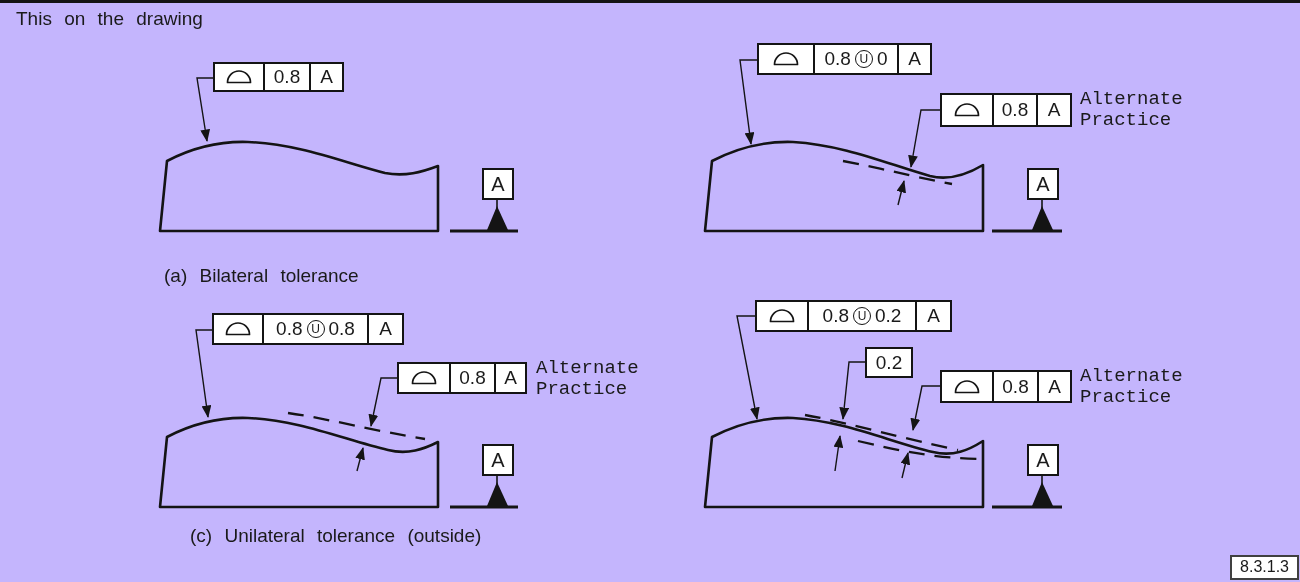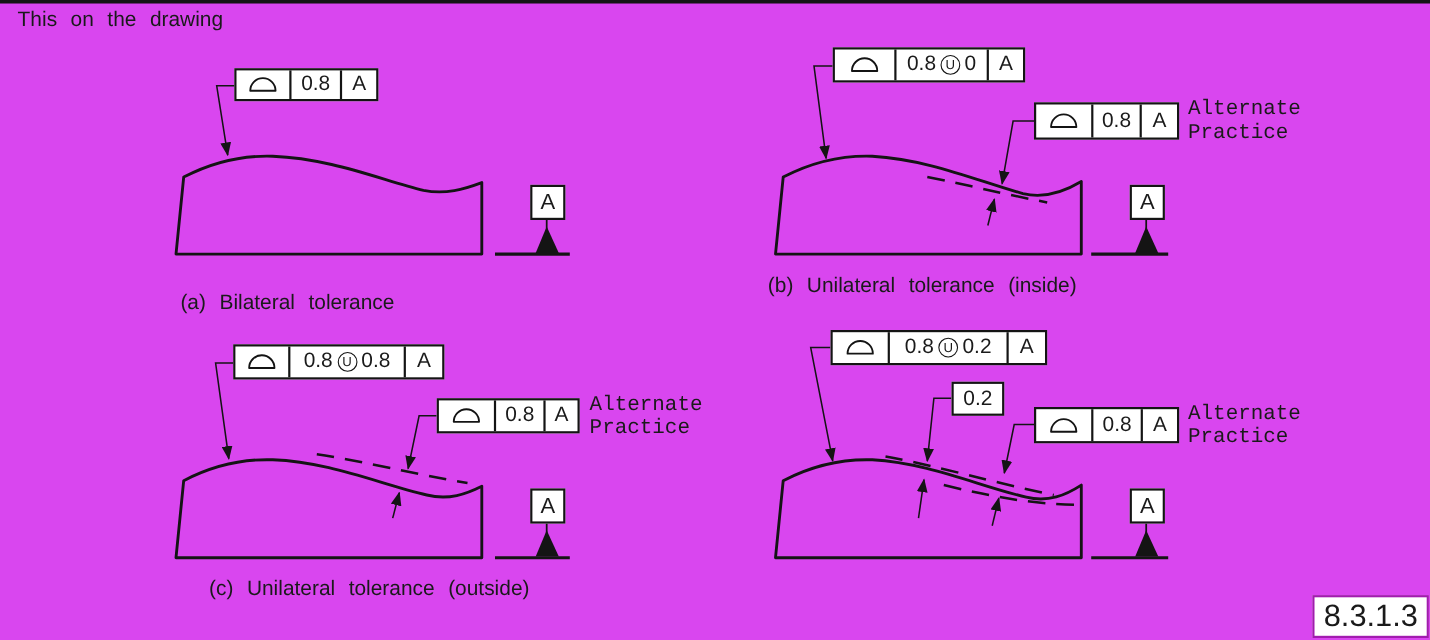--- a/index.html
+++ b/index.html
@@ -1,35 +1,35 @@
 <!DOCTYPE html>
 <html><head>
 <meta charset="utf-8">
 <style>
   * { margin:0; padding:0; box-sizing:border-box; }
   html,body { background:#ffffff; }
   body { font-family:"Liberation Sans", sans-serif; color:#1a1a1a; }
-  #canvas { position:relative; width:1300px; height:582px; background:#d946ef; overflow:hidden; }
+  #canvas { position:relative; width:1300px; height:582px; background:#c4b5fd; overflow:hidden; }
   .rule { position:absolute; left:0; width:1300px; height:3px; background:#141414; }
   .rule.top { top:0; }
   .rule.bottom { top:577; }
   #art { position:absolute; left:0; top:0; }
   .note { position:absolute; left:16px; top:8px; font-size:19px; word-spacing:7px; white-space:nowrap; }
   .fcf { position:absolute; display:flex; align-items:stretch; border:2px solid #141414; background:#fff; }
   .fcf .cell { display:flex; align-items:center; justify-content:center; border-left:2px solid #141414; font-size:19px; }
   .fcf .cell:first-child { border-left:none; }
   .ucirc { display:inline-flex; align-items:center; justify-content:center; width:18px; height:18px;
            border:1.6px solid #141414; border-radius:50%; font-size:12px; margin:0 4px; flex:none; }
   .datum-box { position:absolute; width:32px; height:32px; border:2px solid #141414; display:flex;
                align-items:center; justify-content:center; font-size:20px; background:#fff; }
   .dim-box { position:absolute; border:2px solid #141414; display:flex; align-items:center;
              justify-content:center; font-size:19px; background:#fff; }
   .caption { position:absolute; font-size:19px; word-spacing:7px; white-space:nowrap; }
   .alt-label { position:absolute; font-size:19px; line-height:21px; white-space:nowrap;font-family:Liberation Mono, monospace; }
-  .ref-box { position:absolute; right:1px; bottom:2px; border:2px solid #a21caf; font-size:28px;
+  .ref-box { position:absolute; right:1px; bottom:2px; border:2px solid #404040; font-size:16px;
              padding:1px 8px 2px 8px; background:#fff; }
   .sym-svg { display:block; }
 </style>
 </head>
 <body>
 
 <div id="canvas">
 
   <div class="rule top"></div>
   <div class="rule bottom"></div>
@@ -112,21 +112,20 @@
         </svg>
     </div>
     <div class="cell" style="width:44px">0.8</div>
     <div class="cell" style="width:34px">A</div>
   </div>
   <div class="alt-label" style="left:1080px;top:89px">
     <div>Alternate</div>
     <div>Practice</div>
   </div>
   <div class="datum-box" style="left:1027px;top:168px">A</div>
-  <div class="caption" style="left:698px;top:249px">(b) Unilateral tolerance (inside)</div>
 
   <div class="fcf" style="left:212px;top:313px;height:32px">
     <div class="cell" style="width:48px">
       <svg class="sym-svg" width="30" height="18" viewBox="0 0 30 18">
           <path d="M3.5 14.5 A11.5 11.5 0 0 1 26.5 14.5 Z" fill="none" stroke="#141414" stroke-width="1.7" stroke-linejoin="round"></path>
         </svg>
     </div>
     <div class="cell" style="width:105px">
       <span>0.8</span>
       <span class="ucirc">U</span>

